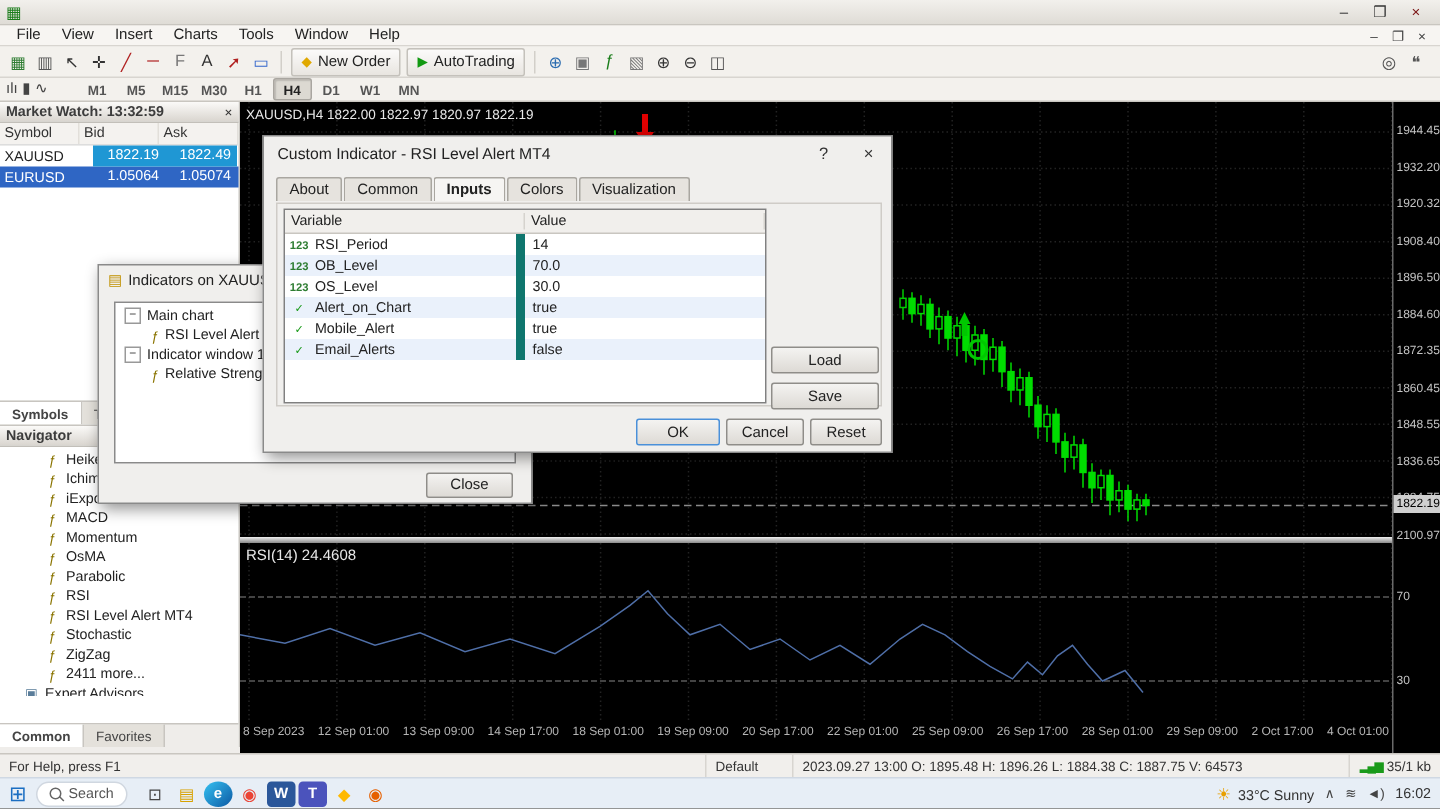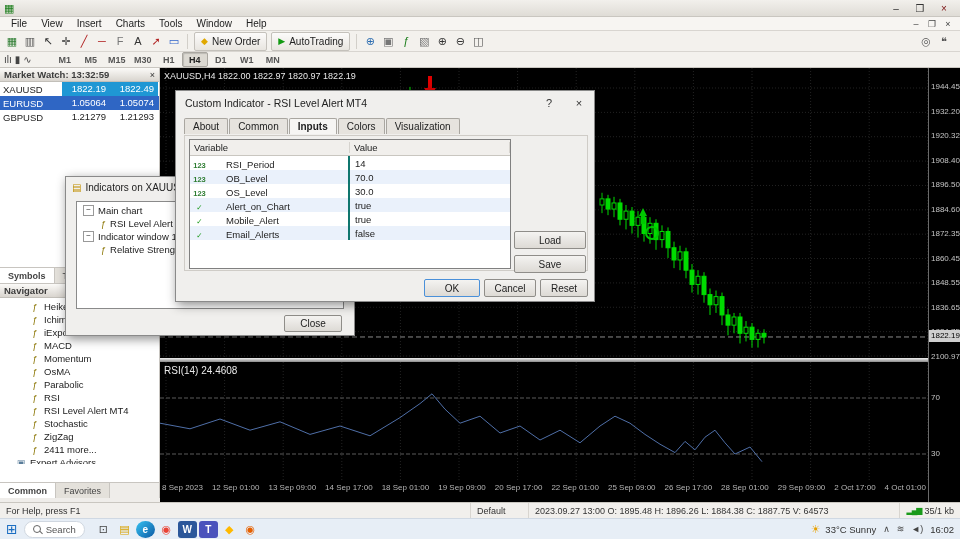--- a/index.html
+++ b/index.html
@@ -101,21 +101,21 @@
   .xtab.active{background:#f6f5f3;position:relative;top:0;font-weight:bold}
   .tabframe{position:absolute;left:8px;top:44px;width:404px;height:136px;border:1px solid #cfccc7;background:#f0efed;box-sizing:border-box}
   .ci-table{position:absolute;left:13px;top:48px;width:322px;height:130px;background:#fff;border:1px solid #808080;
     box-sizing:border-box;font-size:9.5px;overflow:hidden}
   .ci-thead{display:flex;height:15px;background:#f1efec;border-bottom:1px solid #c9c6c0;align-items:center}
   .ci-thead span{box-sizing:border-box;padding-left:4px;border-right:1px solid #d6d3ce}
   .ci-thead span:nth-of-type(1){width:50%}
   .ci-thead span:nth-of-type(2){width:50%}
   .ci-row{display:flex;height:14px;align-items:center}
   .ci-rows div.ci-row:nth-of-type(even){background:#eaf1fb}
-  .ci-row .vc{width:50%;display:flex;align-items:flex-end;gap:20px;padding-left:3px;box-sizing:border-box;border-right:2px solid #0f766e;height:14px}
+  .ci-row .vc{width:50%;display:flex;align-items:center;gap:4px;padding-left:3px;box-sizing:border-box;border-right:6px solid #0f766e;height:14px}
   .ci-row .vv{width:50%;padding-left:5px;box-sizing:border-box}
   .rico{font-size:7.5px;width:13px;text-align:center;flex:none;font-weight:bold}
   .ci-load{position:absolute;left:338px;top:140px;width:72px;height:18px}
   .ci-save{position:absolute;left:338px;top:164px;width:72px;height:18px}
   .ci-ok{position:absolute;left:248px;top:188px;width:56px;height:18px;border-color:#4a90d9}
   .ci-cancel{position:absolute;left:308px;top:188px;width:52px;height:18px}
   .ci-reset{position:absolute;left:364px;top:188px;width:48px;height:18px}
   
   .statusbar{left:0;top:502px;width:960px;height:16px;background:#f1efec;border-top:1px solid #c9c6c0;
     font-size:9px;color:#333;box-sizing:border-box;z-index:2}
@@ -366,39 +366,40 @@
     <span>29 Sep 09:00</span>
     <span>2 Oct 17:00</span>
     <span>4 Oct 01:00</span>
   </div>
 
 <div class="abs mwatch">
   <div class="panel-caption">
     <span>Market Watch: 13:32:59</span>
     <span class="cx">×</span>
   </div>
+  <div class="mw-head">
+
+  <span style="width:62px">Symbol</span>
+      <span style="width:62px">Bid</span>
+      <span style="width:62px">Ask</span>
+    </div>
   <div class="mw-rows">
 
       <div class="mw-row">
         <span class="sym">XAUUSD</span>
         <span class="bid">1822.19</span>
         <span class="ask">1822.49</span>
       </div>
 
       <div class="mw-row">
         <span class="sym">EURUSD</span>
         <span class="bid">1.05064</span>
         <span class="ask">1.05074</span>
       </div>
 
-      <div class="mw-row">
-        <span class="sym">GBPUSD</span>
-        <span class="bid">1.21279</span>
-        <span class="ask">1.21293</span>
-      </div>
     </div>
   <div class="mw-tabs">
 
   <span class="ptab active">Symbols</span>
       <span class="ptab">Tick Chart</span>
     </div>
 </div>
 
 <div class="abs navigator">
   <div class="panel-caption">

